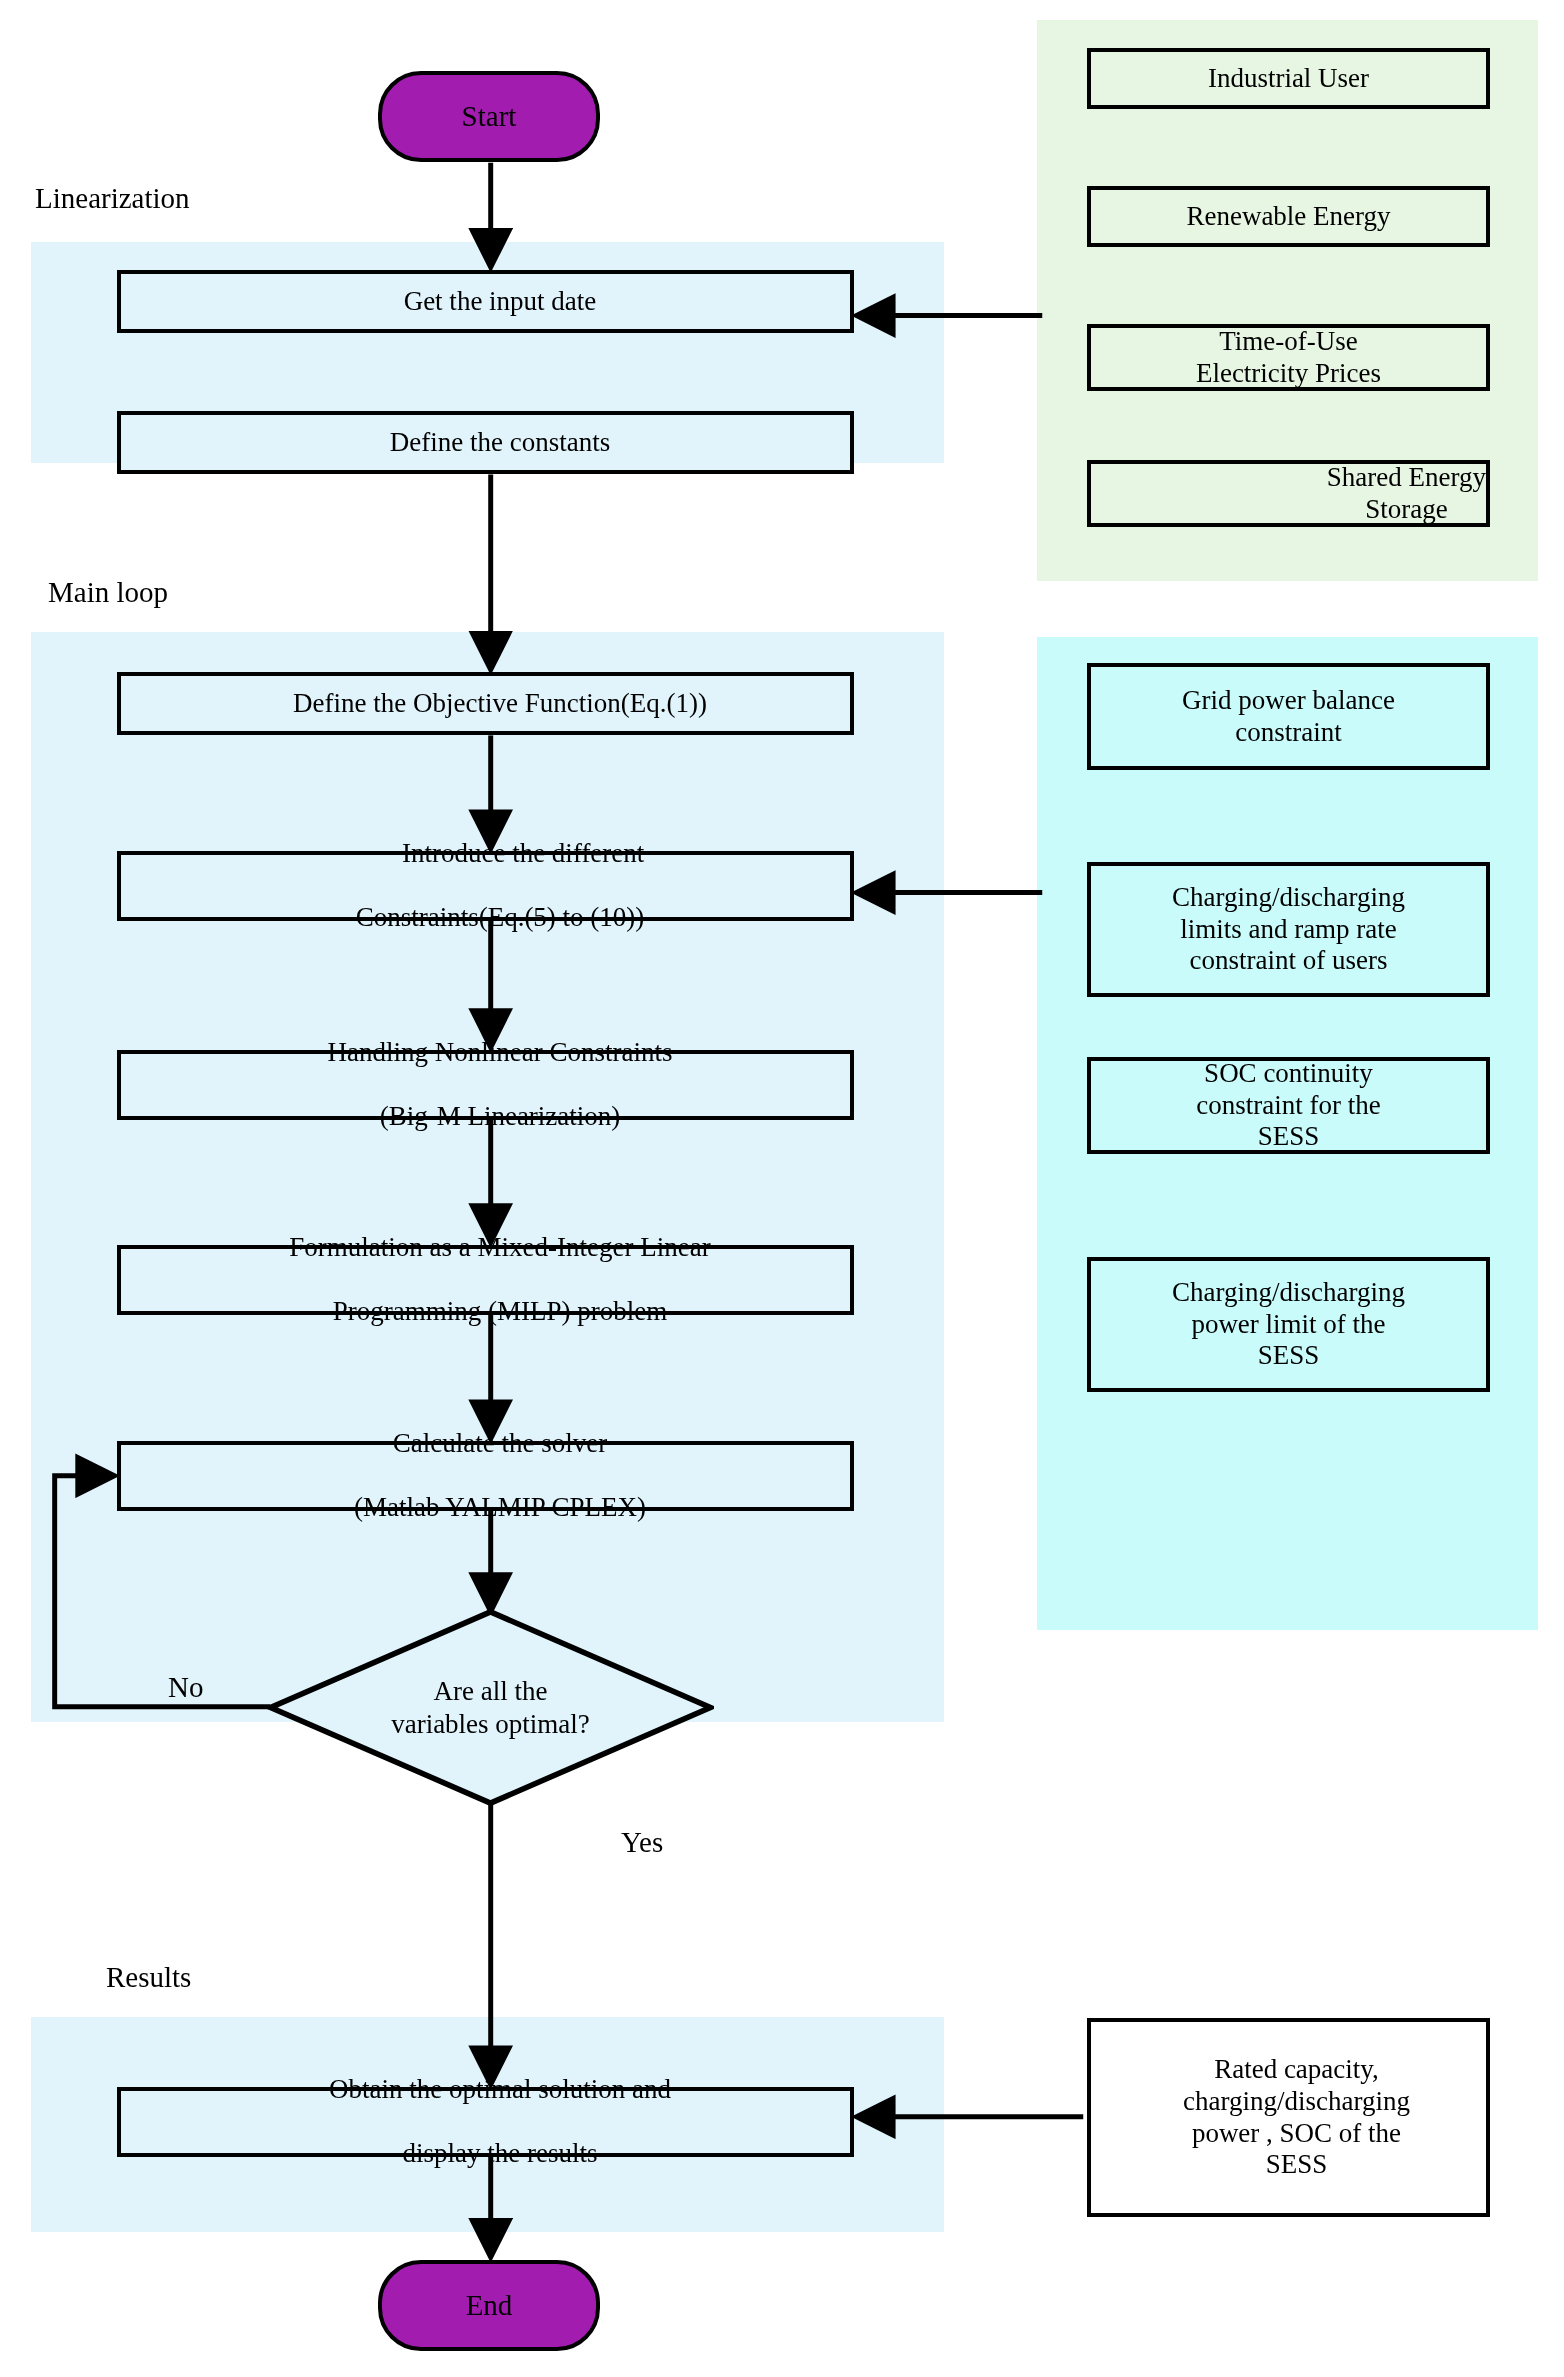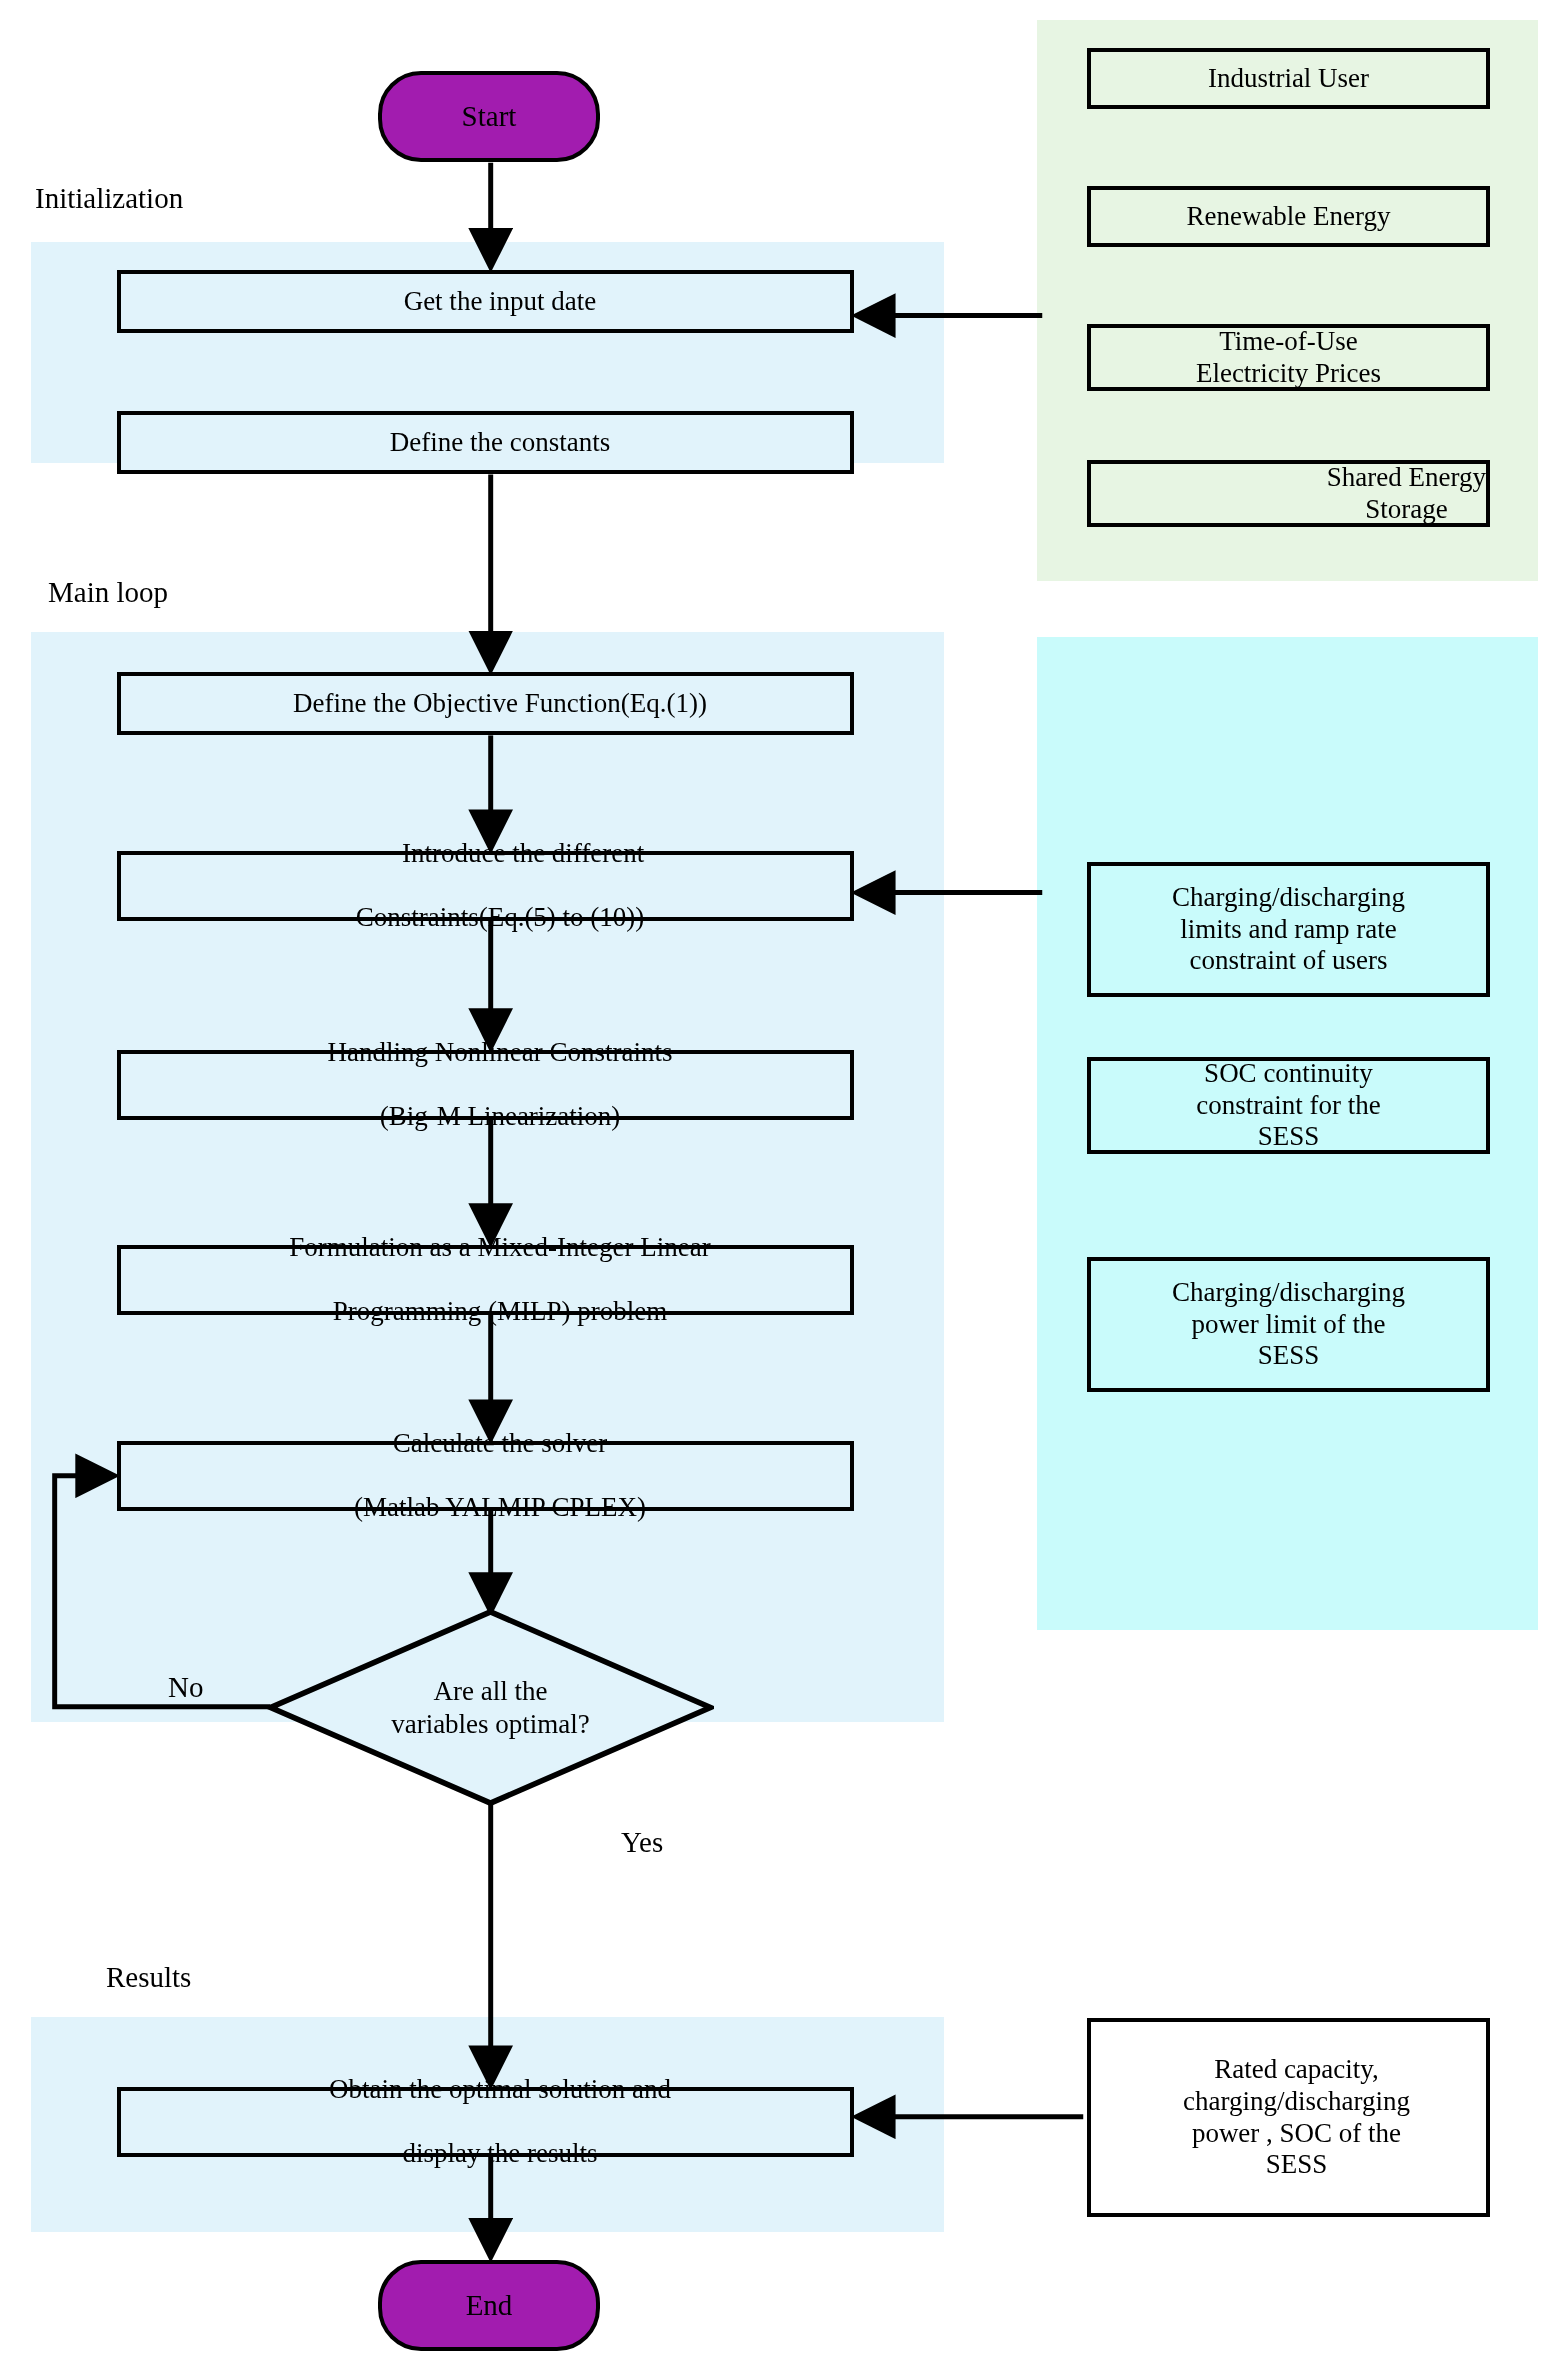--- a/index.html
+++ b/index.html
@@ -143,21 +143,21 @@
   <div class="dtext">
     <span>
       <span>Are all the</span><br>
       <span>variables optimal?</span>
     </span>
   </div>
 
   <div class="branch br-no">No</div>
   <div class="branch br-yes">Yes</div>
 
-  <div class="band-label lbl-init">Initialization</div>
+  <div class="band-label lbl-init">Linearization</div>
   <div class="band-label lbl-main">Main loop</div>
   <div class="band-label lbl-results">Results</div>
 
   <div class="cap cap-start">
     <span>Start</span>
   </div>
   <div class="cap cap-end">
     <span>End</span>
   </div>
 
@@ -220,20 +220,26 @@
       <span>Electricity Prices</span>
     </span>
   </div>
   <div class="sbox green g4">
     <span>
       <span>Shared Energy</span><br>
       <span>Storage</span>
     </span>
   </div>
 
+  <div class="sbox cyan c1">
+    <span>
+      <span>Grid power balance</span><br>
+      <span>constraint</span>
+    </span>
+  </div>
   <div class="sbox cyan c2">
     <span>
       <span>Charging/discharging</span><br>
       <span>limits and ramp rate</span><br>
       <span>constraint of users</span>
     </span>
   </div>
   <div class="sbox cyan c3">
     <span>
       <span>SOC continuity</span><br>

